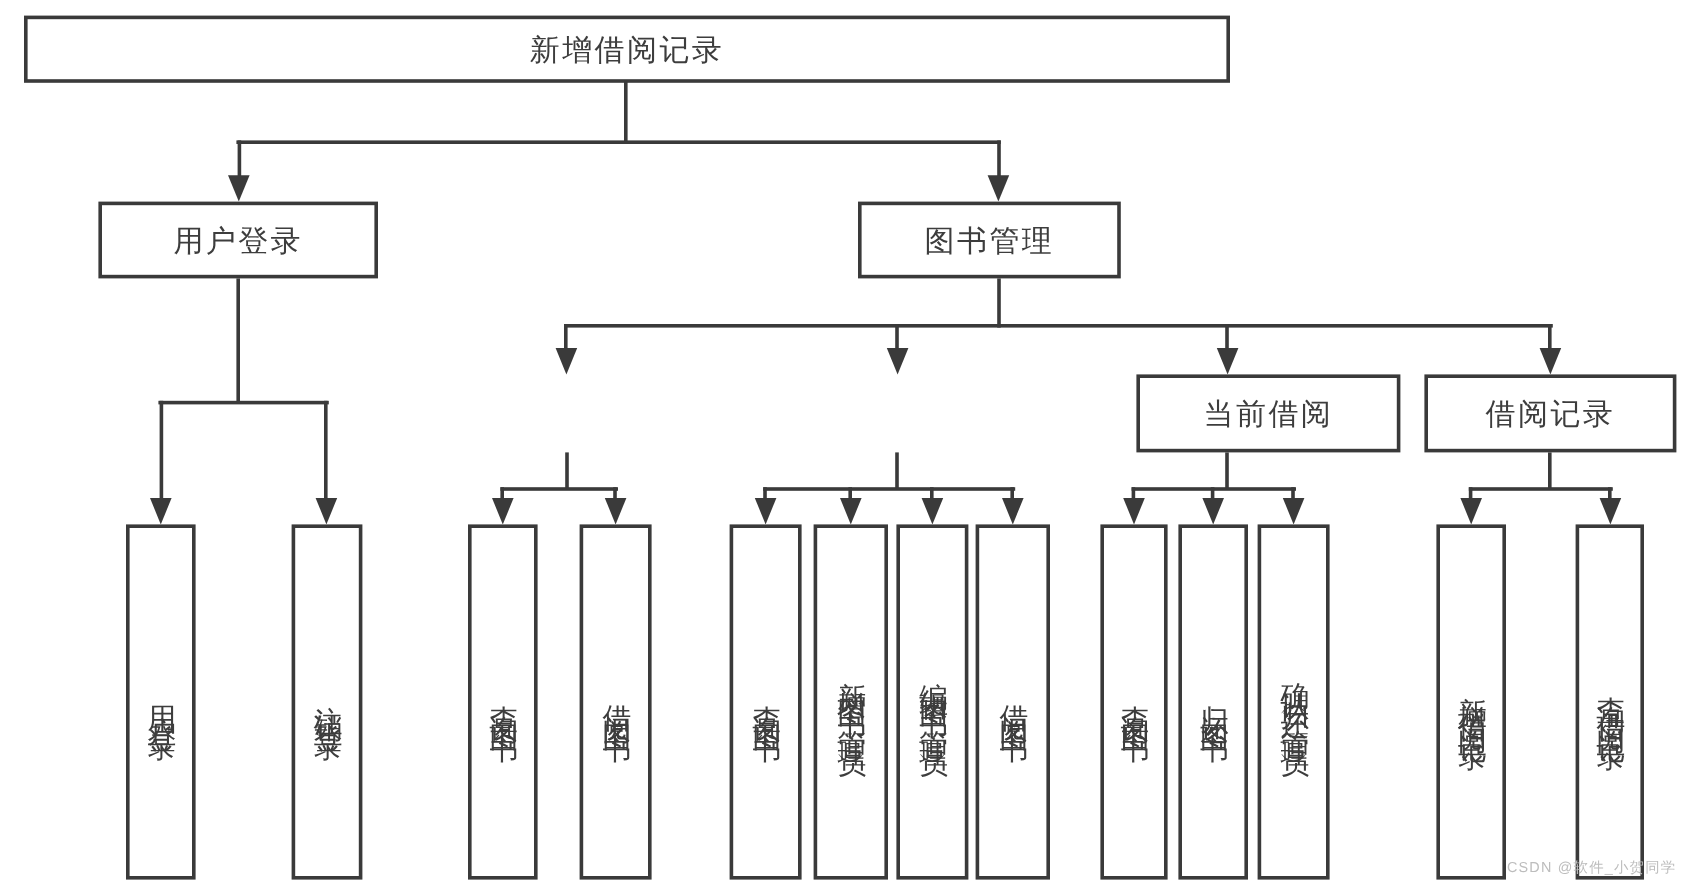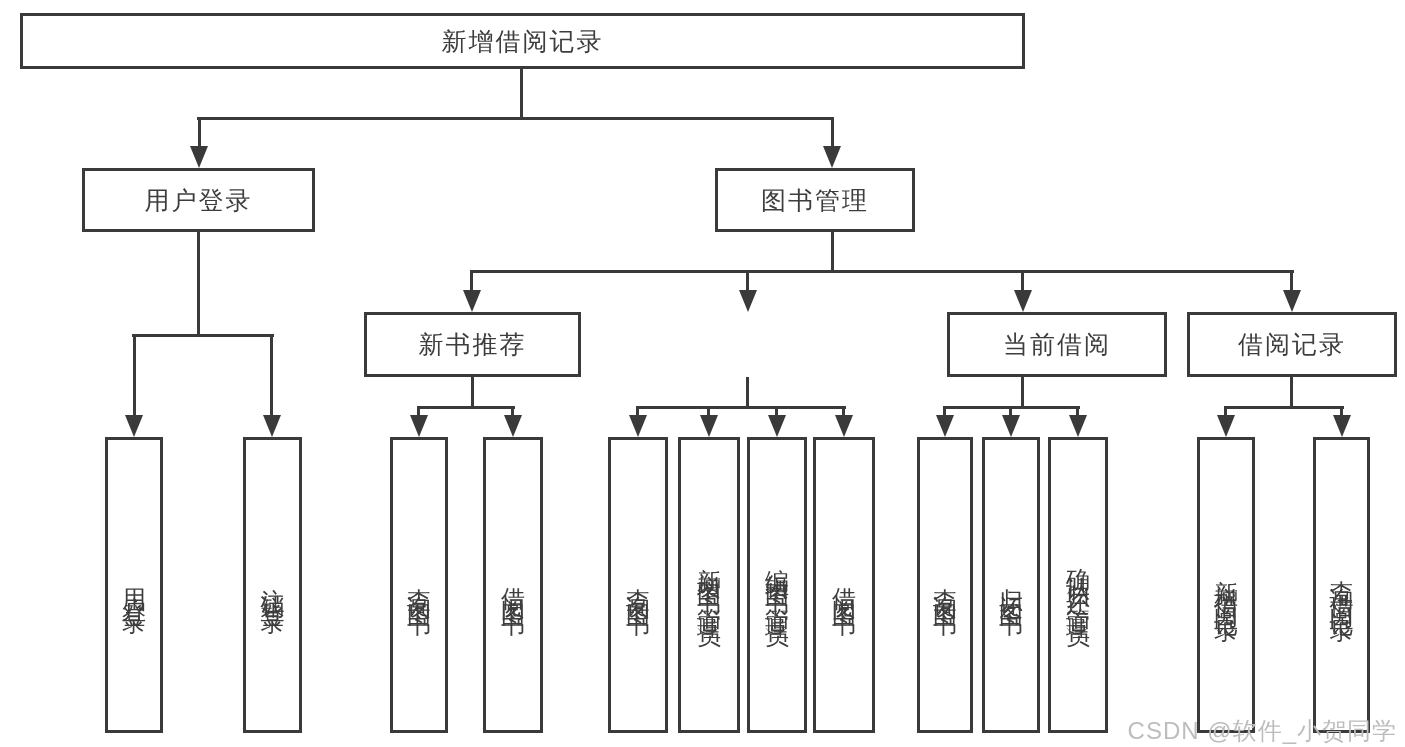--- a/index.html
+++ b/index.html
@@ -46,21 +46,21 @@
     position: absolute;
     width: 0; height: 0;
     border-left: 9px solid transparent;
     border-right: 9px solid transparent;
     border-top: 22px solid var(--line);
   }
   .watermark {
     position: absolute;
     top: 715px;
     right: 8px;
-    font-size: 24px;
+    font-size: 12px;
     color: var(--watermark);
     letter-spacing: 1px;
     white-space: nowrap;
   }
 </style>
 </head>
 <body>
 
 <div class="canvas">
 
@@ -71,21 +71,21 @@
   <div class="vl" style="left:520px; top:68px; height:52px;"></div>
   <div class="hl" style="left:197px; top:117px; width:637px;"></div>
   <div class="vl" style="left:198px; top:117px; height:33px;"></div>
   <div class="vl" style="left:831px; top:117px; height:33px;"></div>
   <div class="arr" style="left:190px; top:146px;"></div>
   <div class="arr" style="left:823px; top:146px;"></div>
 
   <div class="box h" style="left:82px; top:168px; width:233px; height:64px;">
     <span>用户登录</span>
   </div>
-  <div class="box h" style="left:715px; top:168px; width:200px; height:64px;">
+  <div class="box h" style="left:715px; top:168px; width:219px; height:64px;">
     <span>图书管理</span>
   </div>
 
   <div class="vl" style="left:197px; top:232px; height:104px;"></div>
   <div class="hl" style="left:132px; top:334px; width:142px;"></div>
   <div class="vl" style="left:133px; top:334px; height:84px;"></div>
   <div class="vl" style="left:270px; top:334px; height:84px;"></div>
   <div class="arr" style="left:125px; top:415px;"></div>
   <div class="arr" style="left:263px; top:415px;"></div>
 
@@ -93,23 +93,20 @@
   <div class="hl" style="left:471px; top:270px; width:823px;"></div>
   <div class="vl" style="left:470px; top:270px; height:23px;"></div>
   <div class="vl" style="left:746px; top:270px; height:23px;"></div>
   <div class="vl" style="left:1021px; top:270px; height:23px;"></div>
   <div class="vl" style="left:1290px; top:270px; height:23px;"></div>
   <div class="arr" style="left:463px; top:290px;"></div>
   <div class="arr" style="left:739px; top:290px;"></div>
   <div class="arr" style="left:1014px; top:290px;"></div>
   <div class="arr" style="left:1283px; top:290px;"></div>
 
-  <div class="box h" style="left:364px; top:312px; width:217px; height:65px;">
-    <span>新书推荐</span>
-  </div>
   <div class="box h" style="left:947px; top:312px; width:220px; height:65px;">
     <span>当前借阅</span>
   </div>
   <div class="box h" style="left:1187px; top:312px; width:210px; height:65px;">
     <span>借阅记录</span>
   </div>
 
   <div class="vl" style="left:471px; top:377px; height:31px;"></div>
   <div class="hl" style="left:417px; top:406px; width:98px;"></div>
   <div class="vl" style="left:417px; top:406px; height:12px;"></div>

